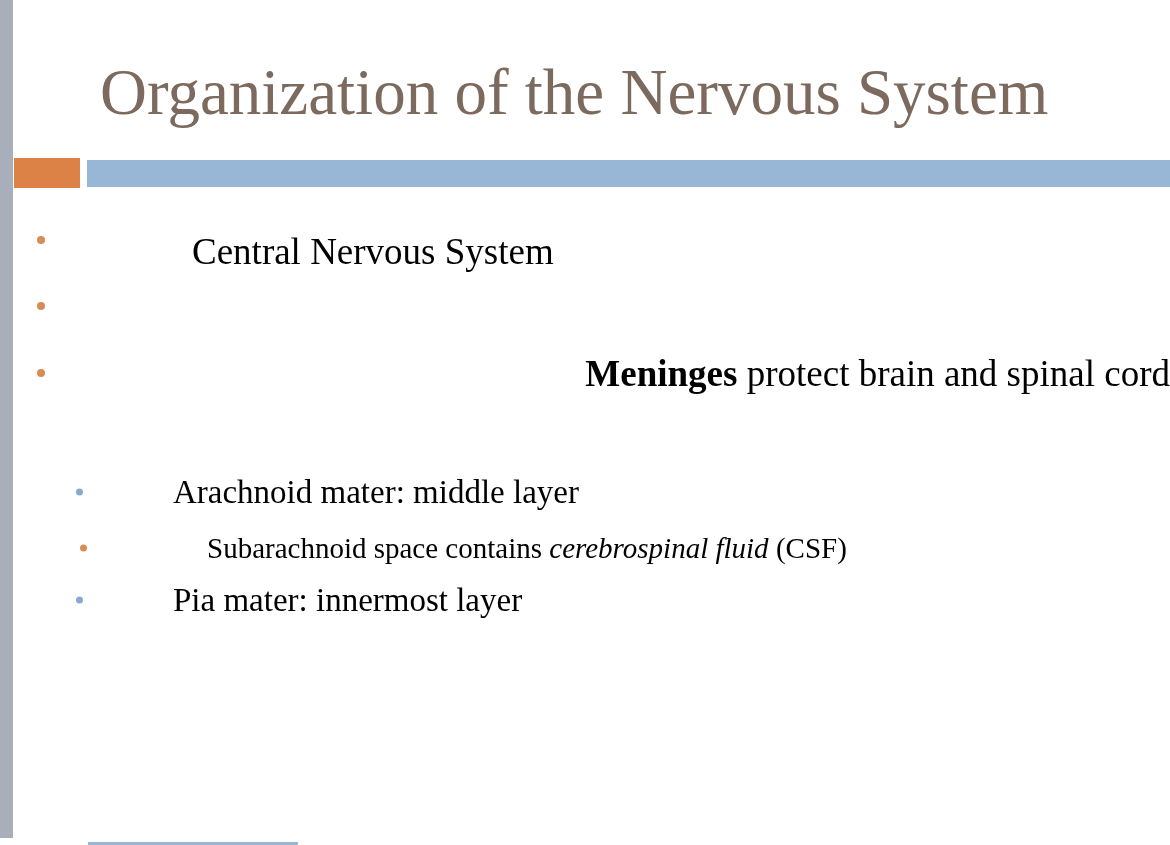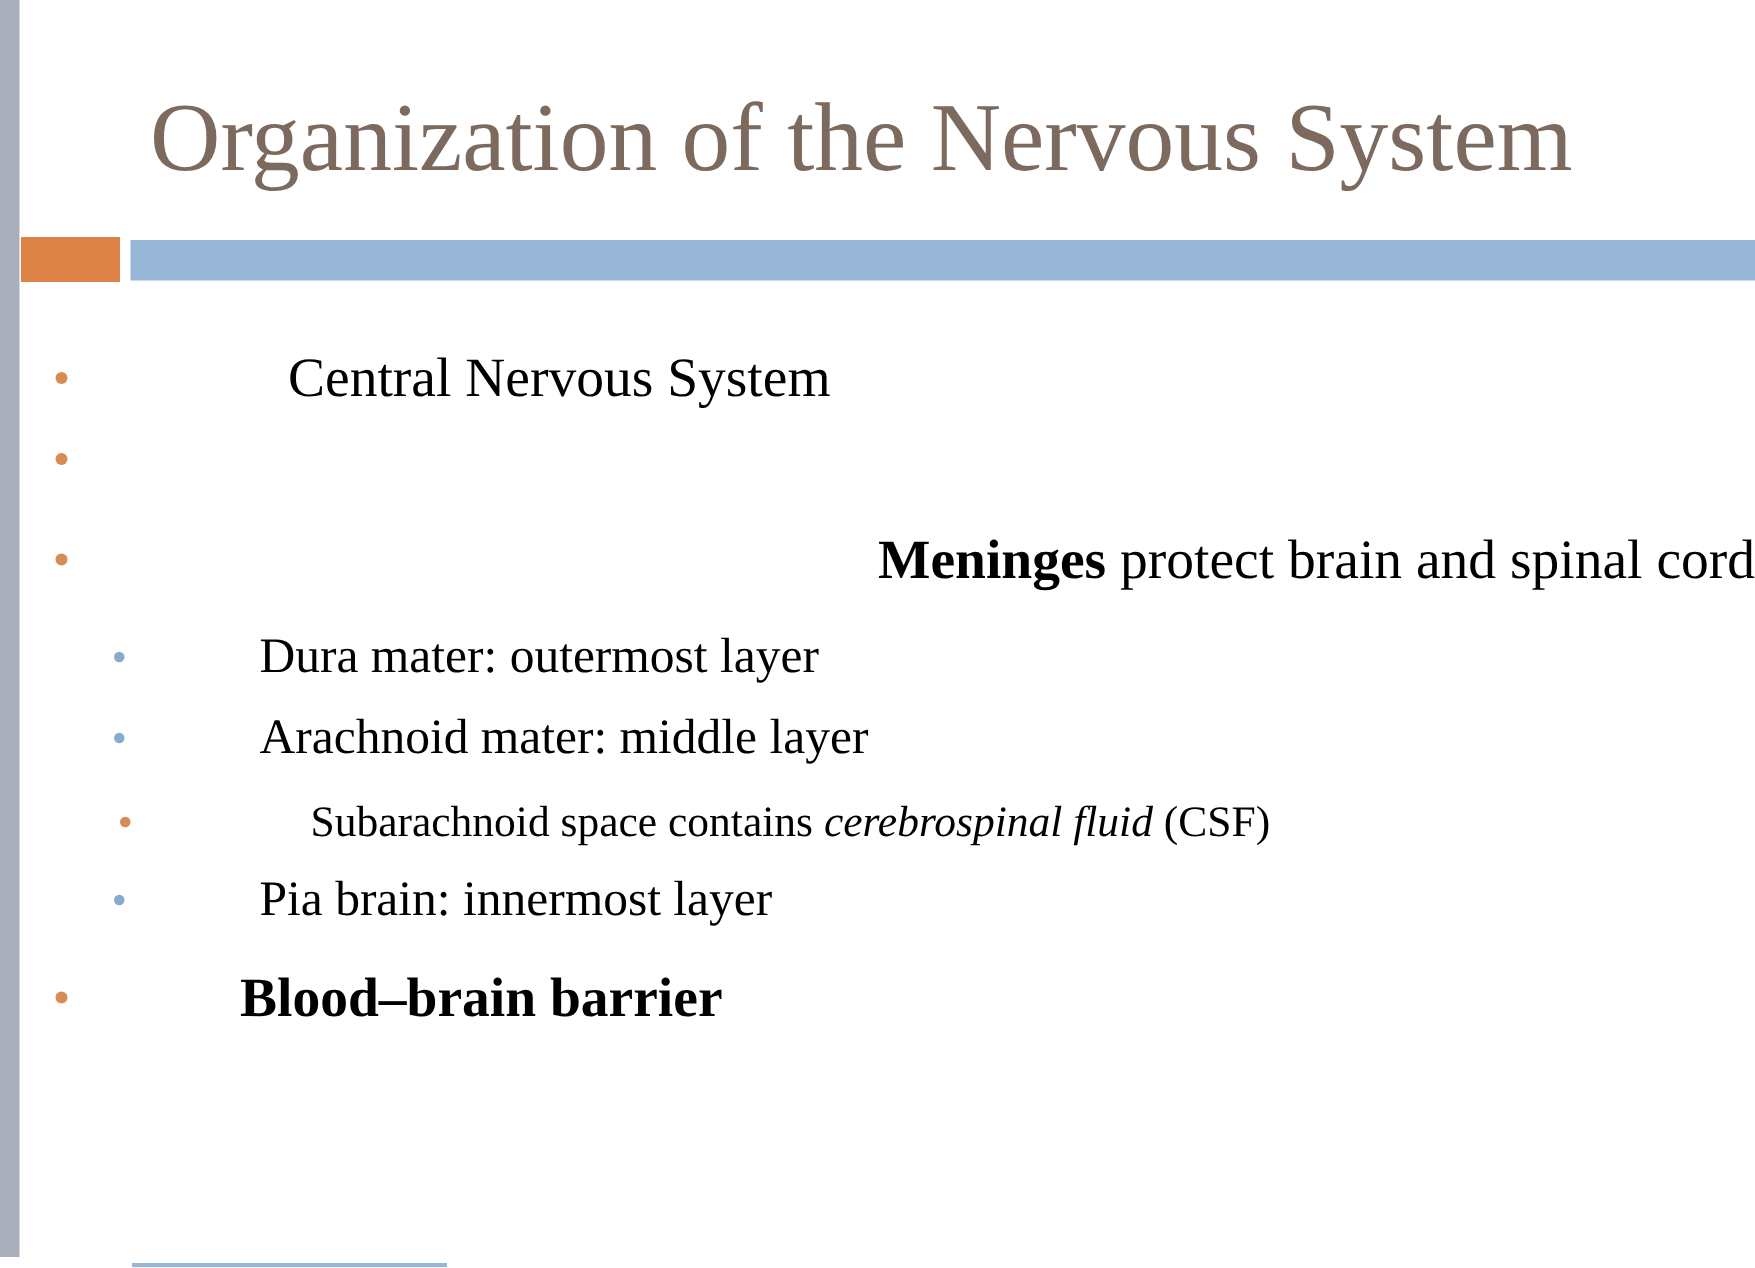--- a/index.html
+++ b/index.html
@@ -78,21 +78,21 @@
     transform: translateY(-50%);
     border-radius: 50%;
   }
   .lv1 .dot { left: 37px; width: 8px; height: 8px; }
   .lv2 .dot { left: 76px; width: 7px; height: 7px; }
   .lv3 .dot { left: 80px; width: 7px; height: 7px; }
   .dot.orange { background: #d88c55; }
   .dot.blue   { background: #87abce; }
   .txt { white-space: nowrap; }
   
-  .p1 { top: 219px; }
+  .p1 { top: 207px; align-items: flex-end; }
   .p2 { top: 273px; }
   .p3 { top: 340px; justify-content: flex-end; }
   .p4 { top: 410px; }
   .p5 { top: 464px; }
   .p6 { top: 520px; }
   .p7 { top: 572px; }
   .p8 { top: 632px; }
   
   .ind-192 .txt { margin-left: 192px; }
   .ind-160 .txt { margin-left: 160px; }
@@ -123,39 +123,31 @@
 
     <li class="li lv1 p2 ind-192">
       <span class="dot orange"></span>
     </li>
 
     <li class="li lv1 p3 ind-160">
       <span class="dot orange"></span>
       <span class="txt"><b>Meninges</b><span> protect brain and spinal cord</span></span>
     </li>
 
-    <li class="li lv2 p4 ind-173">
-      <span class="dot blue"></span>
-      <span class="txt">Dura mater: outermost layer</span>
-    </li>
 
     <li class="li lv2 p5 ind-173">
       <span class="dot blue"></span>
       <span class="txt">Arachnoid mater: middle layer</span>
     </li>
 
     <li class="li lv3 p6 ind-207">
       <span class="dot orange"></span>
       <span class="txt"><span>Subarachnoid space contains </span><i>cerebrospinal fluid</i><span> (CSF)</span></span>
     </li>
 
     <li class="li lv2 p7 ind-173">
       <span class="dot blue"></span>
-      <span class="txt">Pia brain: innermost layer</span>
+      <span class="txt">Pia mater: innermost layer</span>
     </li>
 
-    <li class="li lv1 p8 ind-160">
-      <span class="dot orange"></span>
-      <span class="txt"><b>Blood–brain barrier</b></span>
-    </li>
 
   </ul>
 </div>
 
 </body></html>

